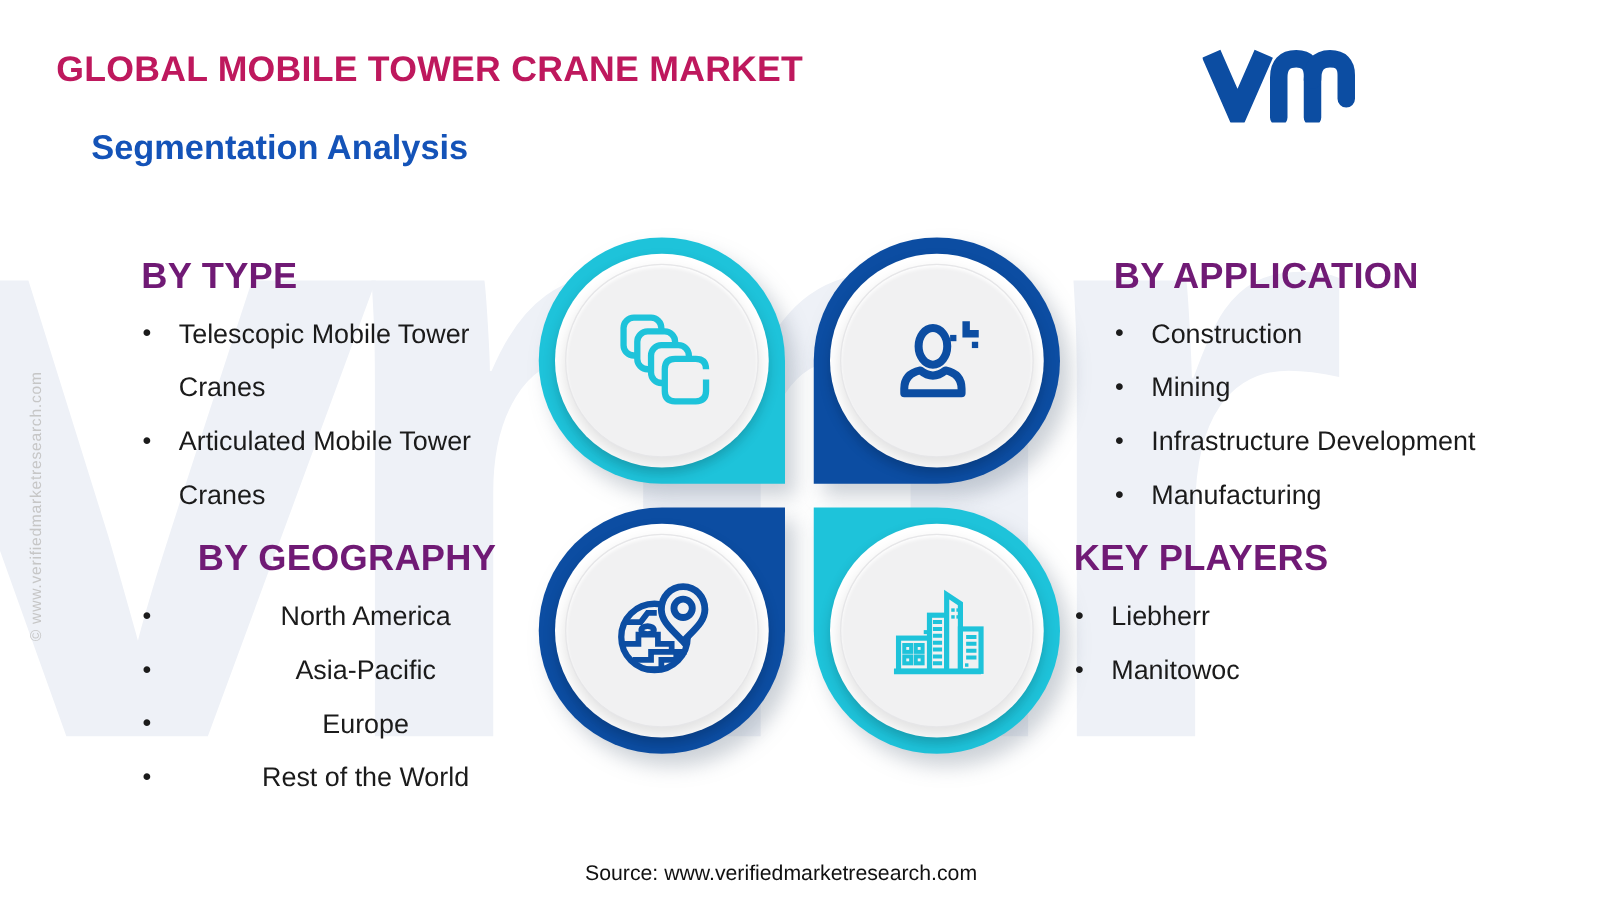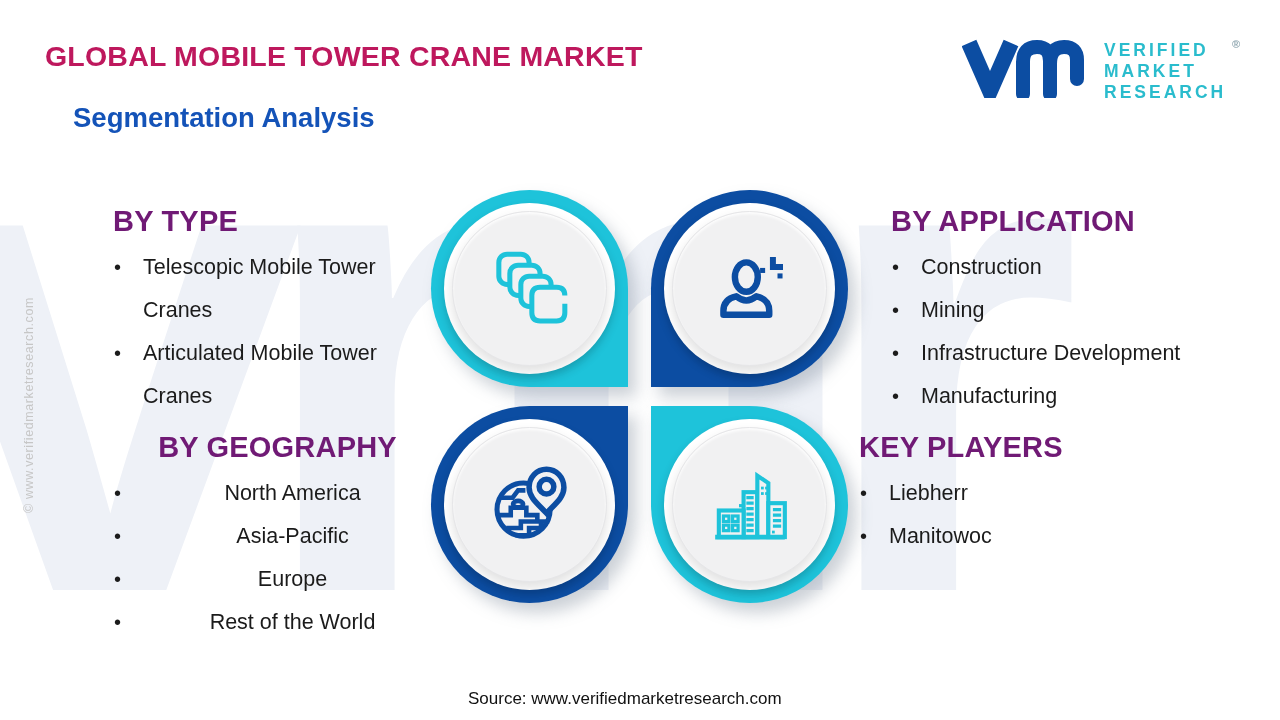--- a/index.html
+++ b/index.html
@@ -82,26 +82,20 @@
 
 <div class="title">GLOBAL MOBILE TOWER CRANE MARKET</div>
 <div class="subtitle">Segmentation Analysis</div>
 
 <div class="logo">
   <svg class="logo-mark" viewBox="0 0 128 62">
     <path d="M 7 7 L 28 55 L 49 7" fill="none" stroke="#0c4da2" stroke-width="16" stroke-linejoin="miter"></path>
     <path d="M 61 58 L 61 26 Q 61 11 75 11 Q 88 11 88 25 L 88 58" fill="none" stroke="#0c4da2" stroke-width="14" stroke-linecap="round"></path>
     <path d="M 88 28 Q 88 11 102 11 Q 115 11 115 24 L 115 43" fill="none" stroke="#0c4da2" stroke-width="14" stroke-linecap="round"></path>
   </svg>
-  <div class="logo-text">
-    <div>VERIFIED</div>
-    <div>MARKET</div>
-    <div>RESEARCH</div>
-    <span class="logo-reg">®</span>
-  </div>
 </div>
 
 <div class="section" id="sec-by-type">
   <h2>BY TYPE</h2>
   <ul>
     <li>Telescopic Mobile Tower Cranes</li>
     <li>Articulated Mobile Tower Cranes</li>
   </ul>
 </div>
 

